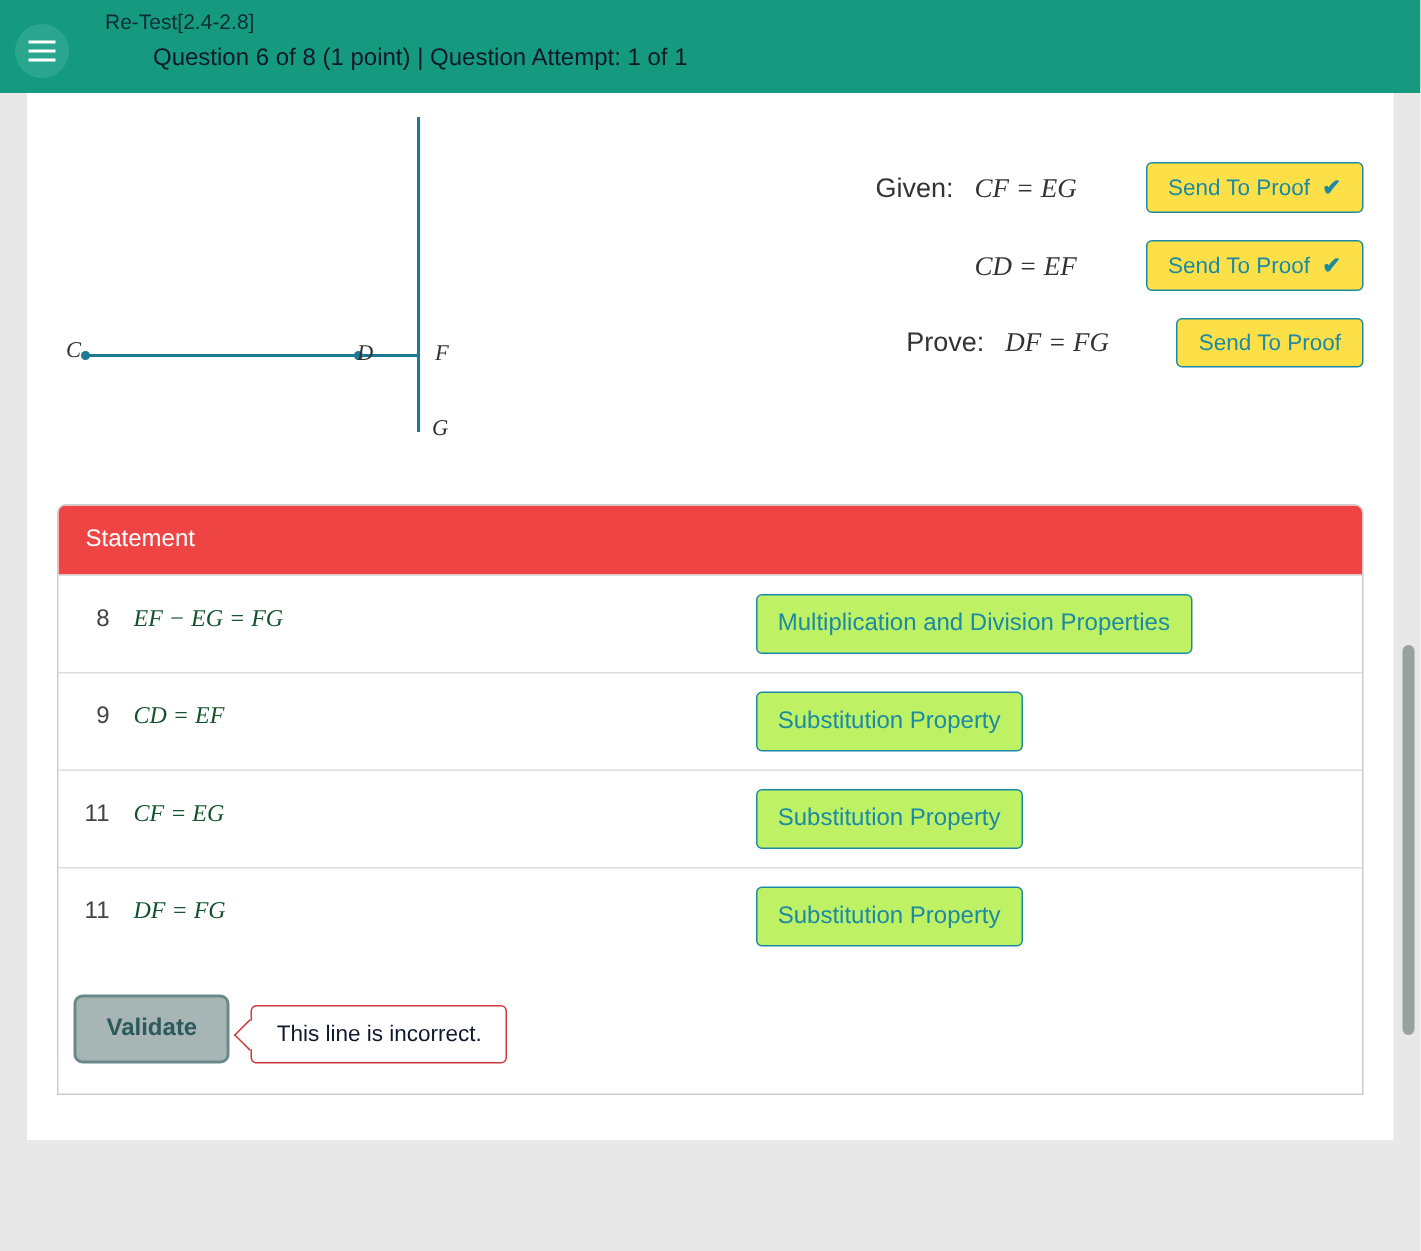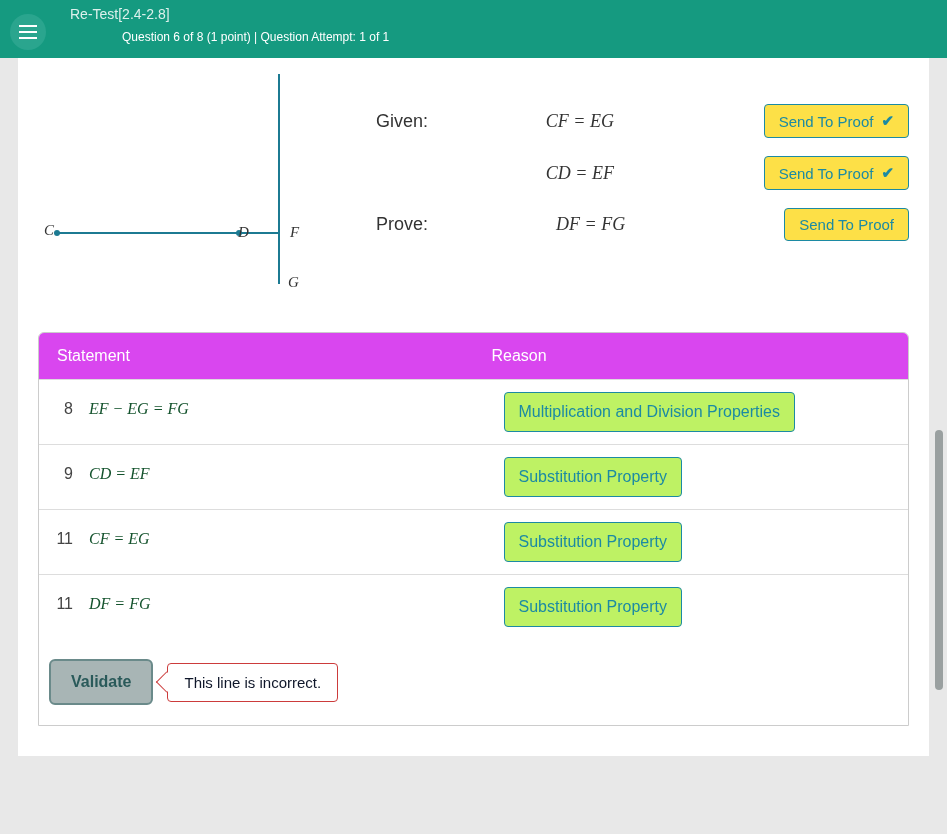--- a/index.html
+++ b/index.html
@@ -1,57 +1,57 @@
 <!DOCTYPE html>
 <html><head>
 <meta charset="utf-8">
 <style>
 *{box-sizing:border-box;margin:0;padding:0}
 body{font-family:Arial,Helvetica,sans-serif;background:#e8e8e8;width:947px;height:834px;overflow:hidden}
 
-.topbar{background:#159a80;color:#ffffff;padding:6px 10px 0}
+.topbar{background:#159a80;color:#0f172a;padding:6px 10px 0}
 .topbar-inner{display:flex;align-items:center;gap:24px}
 .menu-btn{width:36px;height:36px;border-radius:50%;background:#2aa58e;display:flex;flex-direction:column;justify-content:center;align-items:center;gap:4px;cursor:pointer}
 .menu-btn span{display:block;width:18px;height:2px;background:#fff}
 .testname{font-size:14px;opacity:.85}
-.qline{font-size:12px;padding:8px 0 14px;margin-left:52px}
+.qline{font-size:16px;padding:8px 0 14px;margin-left:32px}
 
 .page{background:#fff;margin:0 18px 0 18px;padding:6px 20px 30px 20px}
 
 .top-area{display:flex;gap:30px;padding:10px 0 20px}
 
 .diagram{width:300px;height:230px;position:relative}
 .v-line{position:absolute;left:240px;top:0;width:2px;height:210px;background:#1c7a92}
 .h-line{position:absolute;left:18px;top:158px;width:224px;height:2px;background:#1c7a92}
 .pt{position:absolute;font-family:Georgia,serif;font-style:italic;font-size:15px;color:#333}
 .pt-dot{position:absolute;width:6px;height:6px;border-radius:50%;background:#1c7a92}
 .pt-c{left:6px;top:148px}.dot-c{left:16px;top:156px}
 .pt-d{left:200px;top:150px}.dot-d{left:198px;top:156px}
 .pt-f{left:252px;top:150px}
 .pt-g{left:250px;top:200px}
 
 .given-col{flex:1;padding-top:30px}
-.grow{display:flex;align-items:center;gap:14px;margin-bottom:18px;justify-content:space-between}
+.grow{display:flex;align-items:center;gap:14px;margin-bottom:18px;justify-content:flex-end}
 .glabel{width:60px;text-align:right;font-size:18px;color:#333}
 .gmath{font-family:Georgia,serif;font-style:italic;font-size:18px;color:#333;width:100px}
 .send-btn{border:1px solid #1c8aa3;color:#1c8aa3;background:#fde047;padding:7px 14px;border-radius:4px;font-size:15px;cursor:pointer;display:inline-flex;align-items:center;gap:8px}
 .check{color:#1c8aa3;font-weight:bold}
 
 .proof-table{border:1px solid #ccc;border-radius:6px 6px 0 0;overflow:hidden;margin-top:8px}
-.pthead{display:flex;background:#d946ef;color:#fff}
+.pthead{display:flex;background:#ef4444;color:#fff}
 .pthead>div{padding:14px 18px;font-size:16px}
 .pthead .st{flex:1}
 .pthead .rs{flex:1}
 .prow{display:flex;border-top:1px solid #ddd}
 .prow .num{width:40px;text-align:right;padding:20px 6px;font-size:16px;color:#444}
 .prow .st{flex:1;padding:20px 10px;font-family:Georgia,serif;font-style:italic;font-size:16px;color:#14532d}
 .prow .rs{flex:1;padding:12px 10px}
 .reason-btn{border:1px solid #1c8aa3;color:#1c8aa3;background:#bef264;padding:10px 14px;border-radius:4px;font-size:16px;cursor:pointer;display:inline-block}
 
-.validate-row{display:flex;align-items:center;gap:14px;padding:20px 10px}
+.validate-row{display:flex;align-items:flex-end;gap:14px;padding:20px 10px}
 .validate-btn{background:#a8b5b5;border:2px solid #6a8a8a;color:#2a5a5a;font-weight:bold;padding:12px 20px;border-radius:6px;font-size:16px;cursor:pointer}
 .err-callout{position:relative;border:1.5px solid #cc3b3b;color:#0f172a;background:#fff;padding:10px 16px;border-radius:4px;font-size:15px}
 .err-callout:before{content:"";position:absolute;left:-9px;top:50%;transform:translateY(-50%) rotate(45deg);width:14px;height:14px;background:#fff;border-left:1.5px solid #cc3b3b;border-bottom:1.5px solid #cc3b3b}
 
 .scroll-ind{position:fixed;right:4px;top:430px;width:8px;height:260px;background:#9aa0a0;border-radius:4px}
 </style>
 </head>
 <body>
 
 <div class="topbar">
@@ -105,21 +105,20 @@
         <button class="send-btn">
           <span>Send To Proof</span>
         </button>
       </div>
     </div>
   </div>
 
   <div class="proof-table">
     <div class="pthead">
       <div class="st">Statement</div>
-      <div class="rs">Reason</div>
     </div>
 
     <div class="prow">
       <div class="num">8</div>
       <div class="st">EF − EG = FG</div>
       <div class="rs"><span class="reason-btn">Multiplication and Division Properties</span></div>
     </div>
     <div class="prow">
       <div class="num">9</div>
       <div class="st">CD = EF</div>

